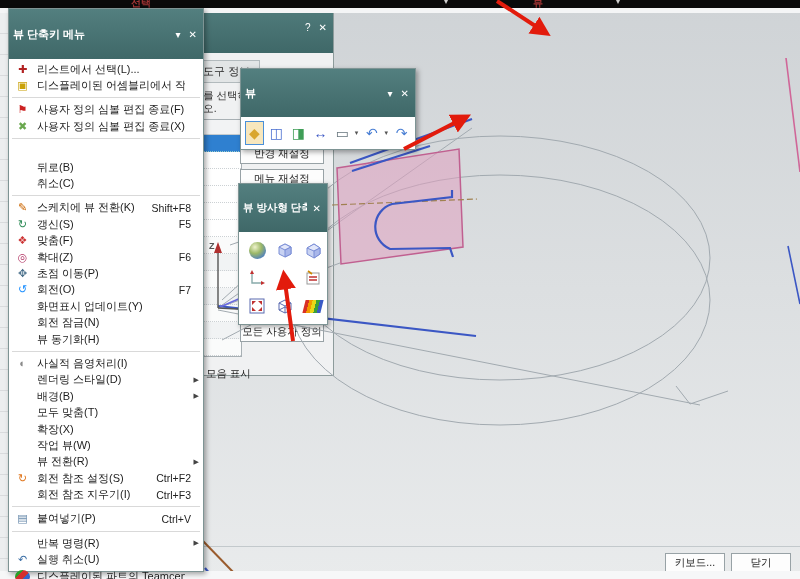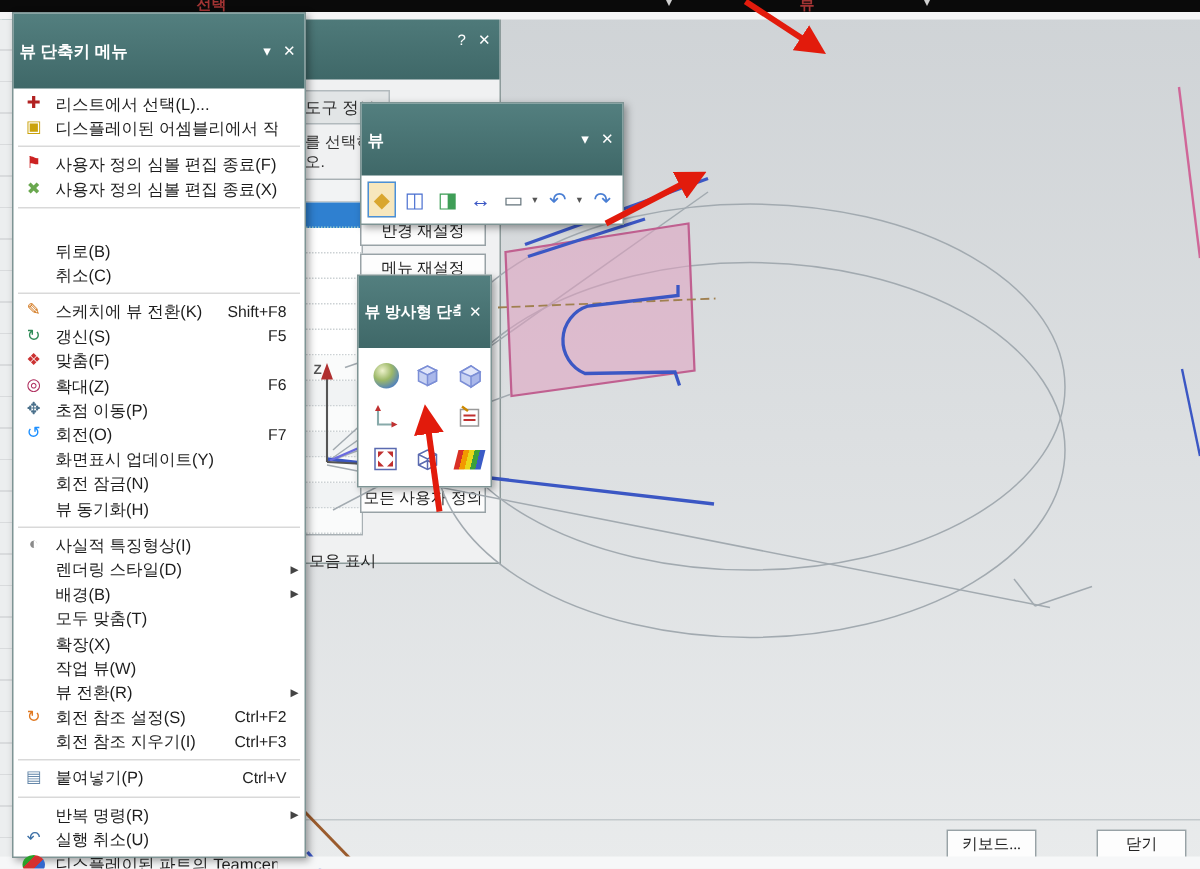--- a/index.html
+++ b/index.html
@@ -75,21 +75,21 @@
   .sbtn{display:block;width:84px;height:20px;margin-bottom:5px;background:#fdfdfd;border:1px solid #98a2a6;
     font-size:10.5px;font-family:inherit;color:#222;padding:0;}
   .sbtn.allcust{position:absolute;right:0;top:203px;margin:0;}
   .cbarea{margin:6px 9px 0;font-size:10.5px;color:#222;}
   .cbrow{display:flex;align-items:center;gap:5px;height:17px;}
   .cbx{width:11px;height:11px;border:1px solid #8a9296;background:#fff;color:#2b6cb0;font-size:10px;
     line-height:10px;text-align:center;flex:none;}
   .dfoot{position:absolute;left:0;right:0;bottom:0;height:32px;border-top:1px solid #c3c9cc;
     display:flex;justify-content:flex-end;align-items:center;gap:6px;padding:0 9px;}
   .btn{min-width:60px;height:21px;background:#fdfdfd;border:1px solid #98a2a6;font-size:10.5px;
-    font-family:Liberation Serif, serif;color:#222;margin-left:34px;}
+    font-family:Liberation Sans, sans-serif;color:#222;}
 </style>
 </head>
 <body>
 
 <div id="stage">
 
   <svg class="canvas" width="800" height="579">
     <g stroke="#a2aab0" stroke-width="1" fill="none">
       <ellipse cx="500" cy="300" rx="210" ry="125"></ellipse>
       <ellipse cx="500" cy="258" rx="210" ry="122"></ellipse>
@@ -240,21 +240,21 @@
         </div>
       <div class="mrow">
           <span class="mi"></span>
           <span class="ml">뷰 동기화(H)</span>
           <span class="ms"></span>
           <span class="sub"></span>
         </div>
       <div class="sep"></div>
       <div class="mrow">
           <span class="mi" style="color:#8a8a8a">◐</span>
-          <span class="ml">사실적 특징형상(I)</span>
+          <span class="ml">사실적 음영처리(I)</span>
           <span class="ms"></span>
           <span class="sub"></span>
         </div>
       <div class="mrow">
           <span class="mi"></span>
           <span class="ml">렌더링 스타일(D)</span>
           <span class="ms"></span>
           <span class="sub">▶</span>
         </div>
       <div class="mrow">

